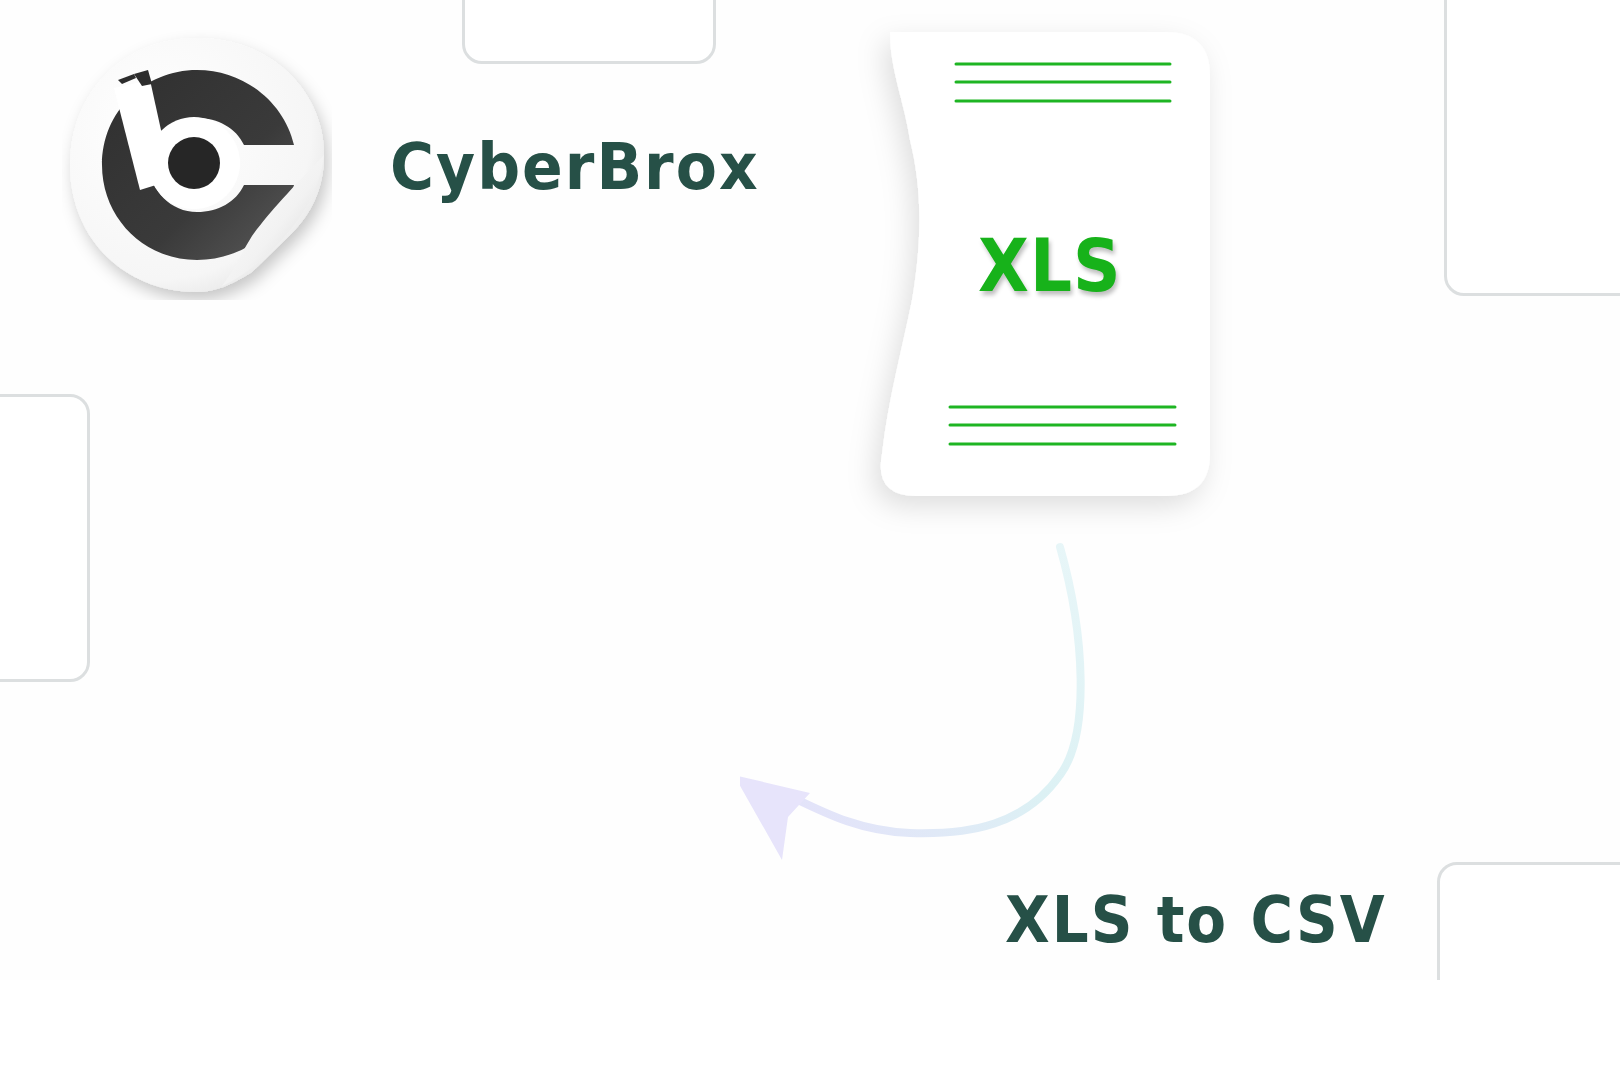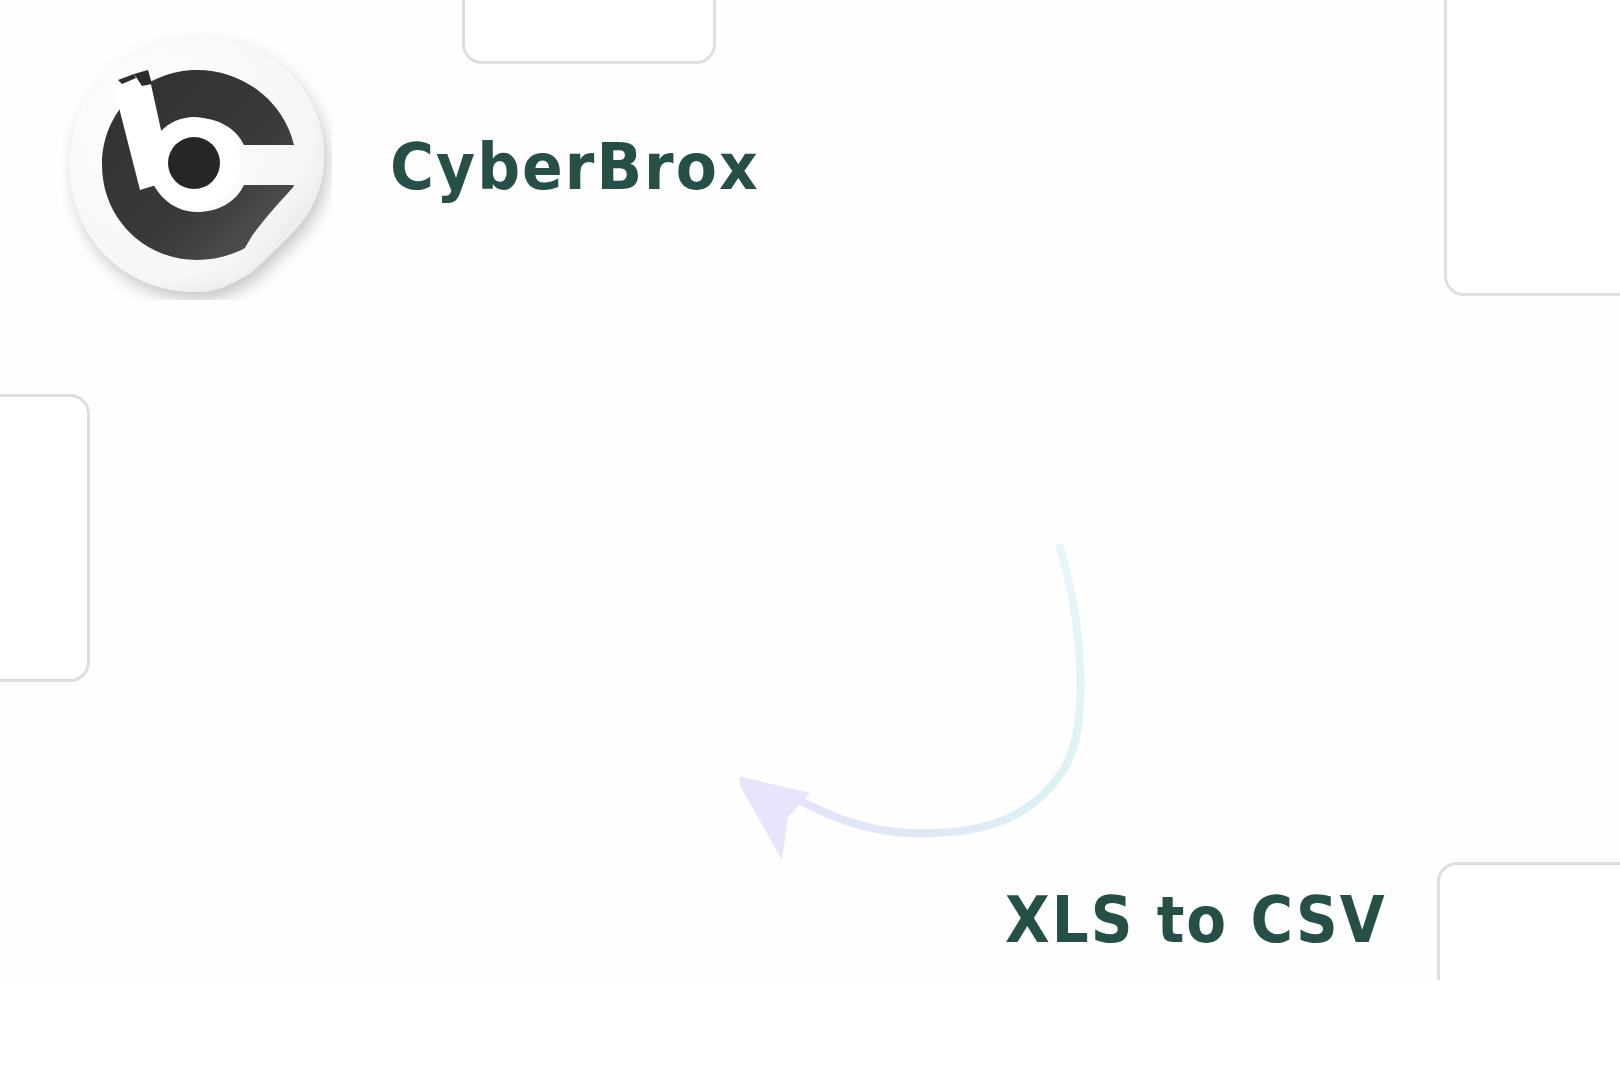--- a/index.html
+++ b/index.html
@@ -139,20 +139,38 @@
       <circle cx="132" cy="133" r="46" fill="#ffffff"></circle>
 
       <circle cx="132" cy="133" r="26" fill="#262626"></circle>
 
       <path fill="url(#curlGrad)" d="M262 125 C258 160 240 190 210 220 C196 234 178 248 160 256 C172 240 180 222 190 206 C205 185 228 160 262 125 Z"></path>
     </svg>
   </div>
 
   <div class="brand-text">CyberBrox</div>
 
+  <div class="doc doc-xls" style="left:880px; top:30px; width:330px; height:470px;">
+    <svg width="330" height="470" viewBox="0 0 330 470">
+      <defs>
+        <filter id="docShadow1" x="-30%" y="-20%" width="160%" height="140%">
+          <feDropShadow dx="-6" dy="10" stdDeviation="14" flood-color="#000" flood-opacity="0.13"></feDropShadow>
+        </filter>
+      </defs>
+      <path filter="url(#docShadow1)" fill="#ffffff" d="M10 2 L286 2 Q330 2 330 46 L330 424 Q330 466 286 466 L36 466 Q-6 466 2 424
+               C8 370 22 320 32 270 C44 200 40 150 30 110 C24 70 10 40 10 2 Z"></path>
+      <line x1="76" y1="34" x2="290" y2="34" stroke="#1eb523" stroke-width="3" stroke-linecap="round"></line>
+      <line x1="76" y1="52" x2="290" y2="52" stroke="#1eb523" stroke-width="3" stroke-linecap="round"></line>
+      <line x1="76" y1="71" x2="290" y2="71" stroke="#1eb523" stroke-width="3" stroke-linecap="round"></line>
+      <line x1="70" y1="377" x2="295" y2="377" stroke="#1eb523" stroke-width="3" stroke-linecap="round"></line>
+      <line x1="70" y1="395" x2="295" y2="395" stroke="#1eb523" stroke-width="3" stroke-linecap="round"></line>
+      <line x1="70" y1="414" x2="295" y2="414" stroke="#1eb523" stroke-width="3" stroke-linecap="round"></line>
+    </svg>
+    <div class="doc-label">XLS</div>
+  </div>
 
 
   <div class="arrow">
     <svg width="350" height="330" viewBox="0 0 350 330">
       <defs>
         <linearGradient id="arrowGrad" x1="1" y1="0" x2="0" y2="1">
           <stop offset="0%" stop-color="#e8f6f8"></stop>
           <stop offset="50%" stop-color="#dcf1f4"></stop>
           <stop offset="100%" stop-color="#e4e1fa"></stop>
         </linearGradient>

